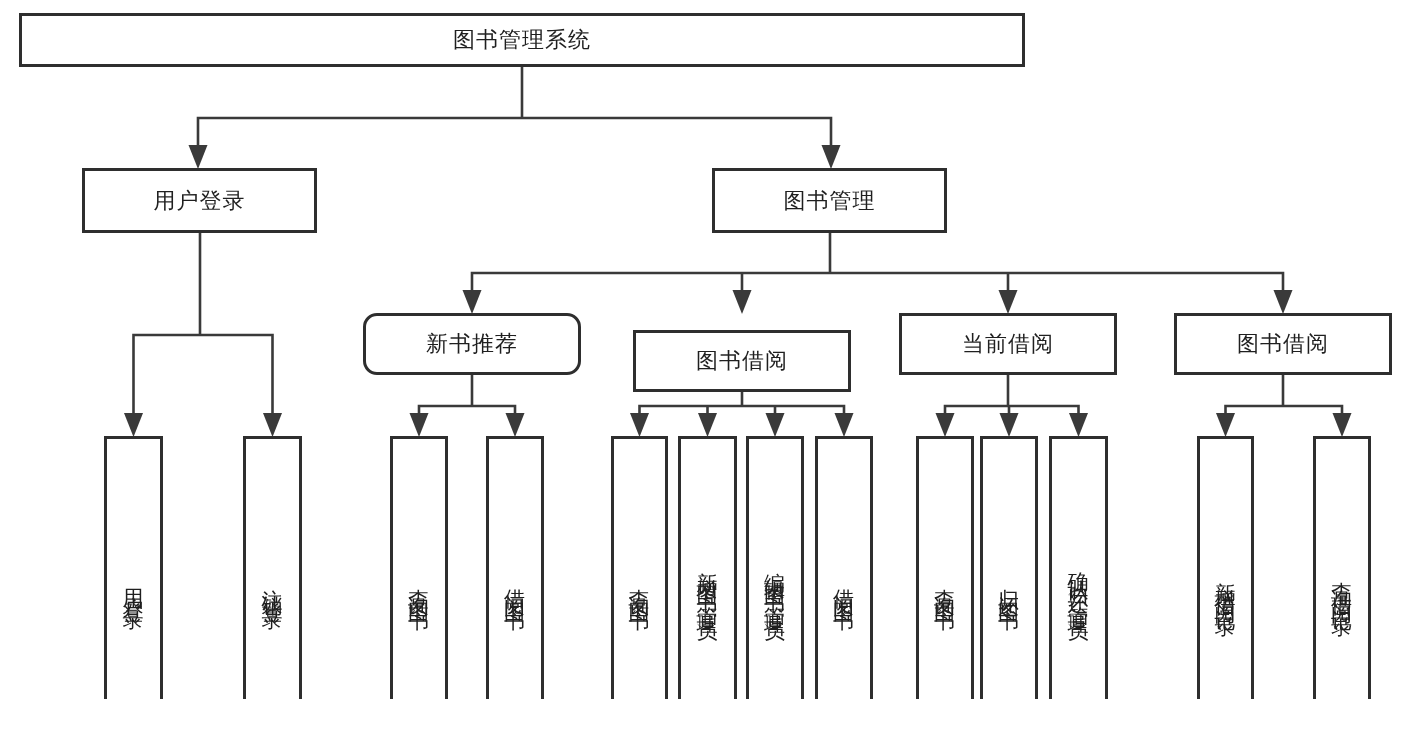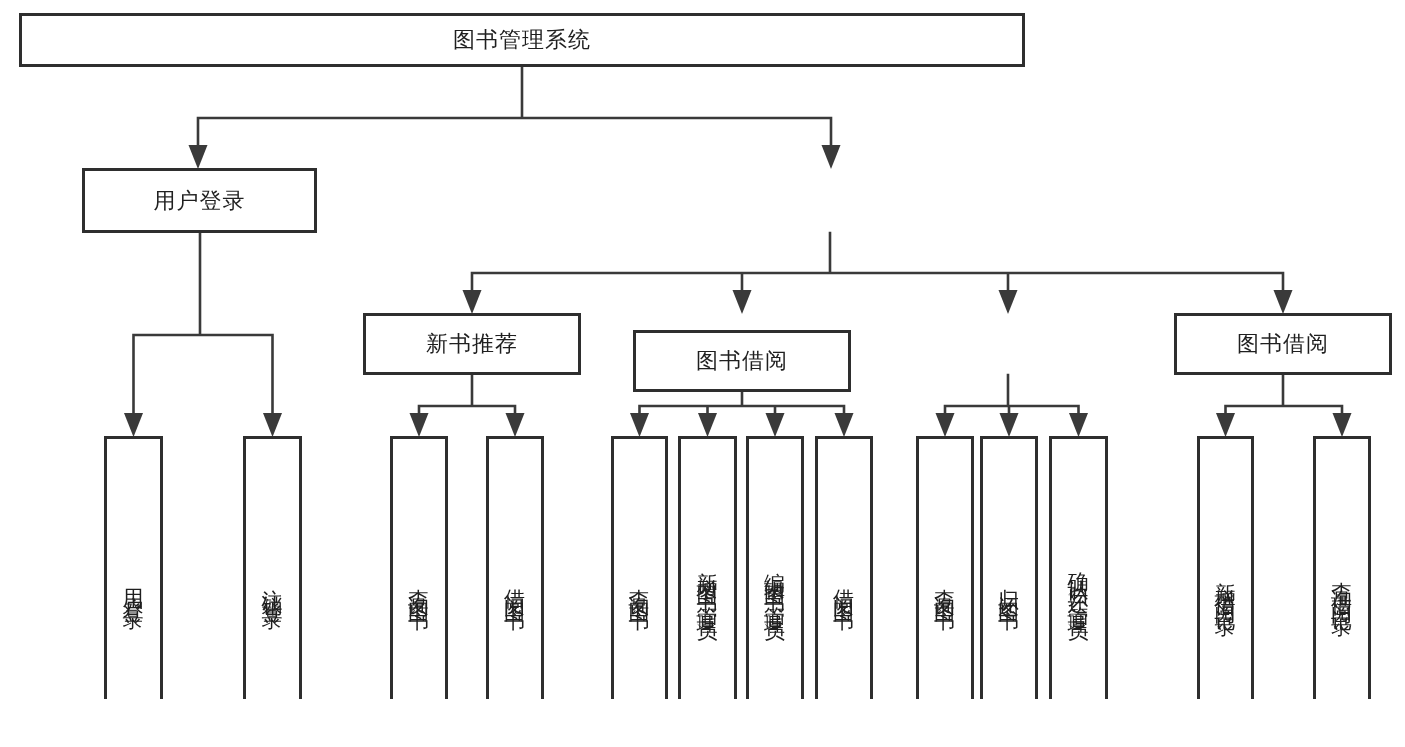--- a/index.html
+++ b/index.html
@@ -102,26 +102,32 @@
     </g>
   </svg>
 
   <div class="node" style="left:19px; top:13px; width:1006px; height:54px;">
     <span class="h-label">图书管理系统</span>
   </div>
 
   <div class="node" style="left:82px; top:168px; width:235px; height:65px;">
     <span class="h-label">用户登录</span>
   </div>
+  <div class="node" style="left:712px; top:168px; width:235px; height:65px;">
+    <span class="h-label">图书管理</span>
+  </div>
 
-  <div class="node" style="left:363px; top:313px; width:218px; height:62px;">
+  <div class="node" style="left:363px; top:313px; width:218px; height:62px;border-radius:14px;">
     <span class="h-label">新书推荐</span>
   </div>
   <div class="node" style="left:633px; top:313px; width:218px; height:62px;margin-top:17px;">
     <span class="h-label">图书借阅</span>
+  </div>
+  <div class="node" style="left:899px; top:313px; width:218px; height:62px;">
+    <span class="h-label">当前借阅</span>
   </div>
   <div class="node" style="left:1174px; top:313px; width:218px; height:62px;">
     <span class="h-label">图书借阅</span>
   </div>
 
   <div class="node" style="left:104px; top:436px; width:59px; height:300px;">
     <span class="v-label">用户登录</span>
   </div>
   <div class="node" style="left:243px; top:436px; width:59px; height:300px;">
     <span class="v-label">注销登录</span>

